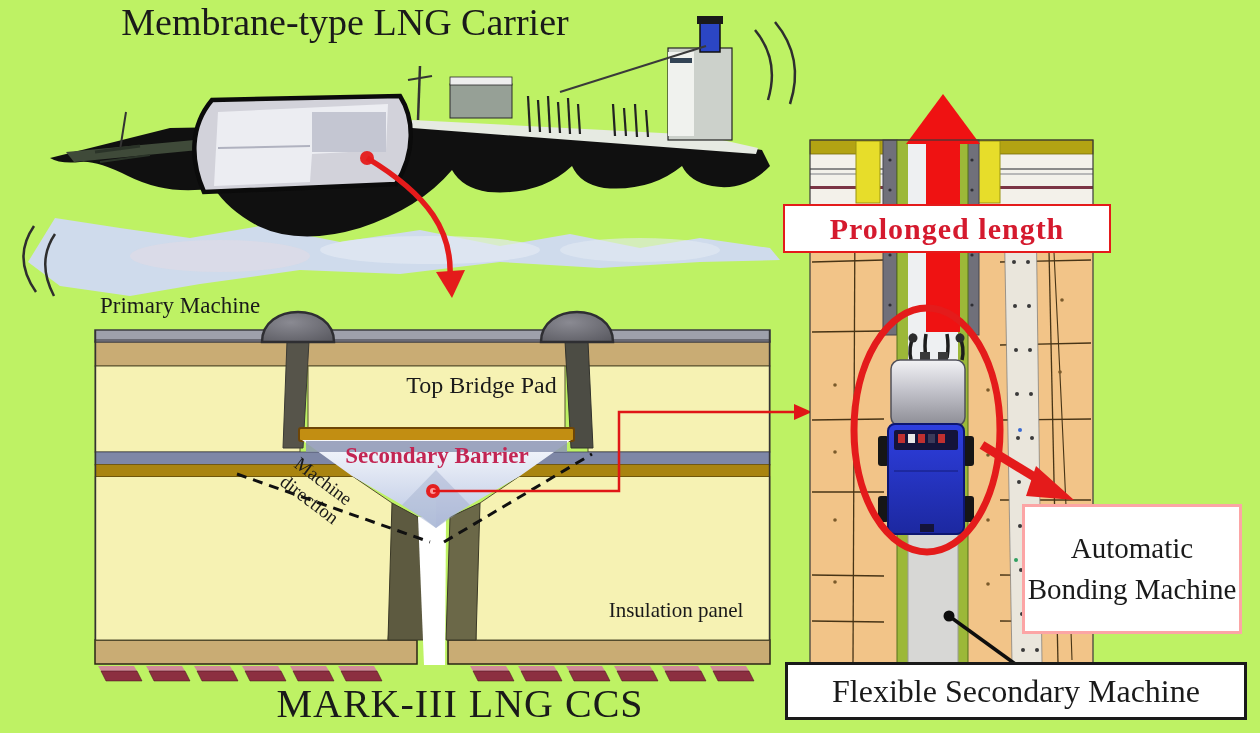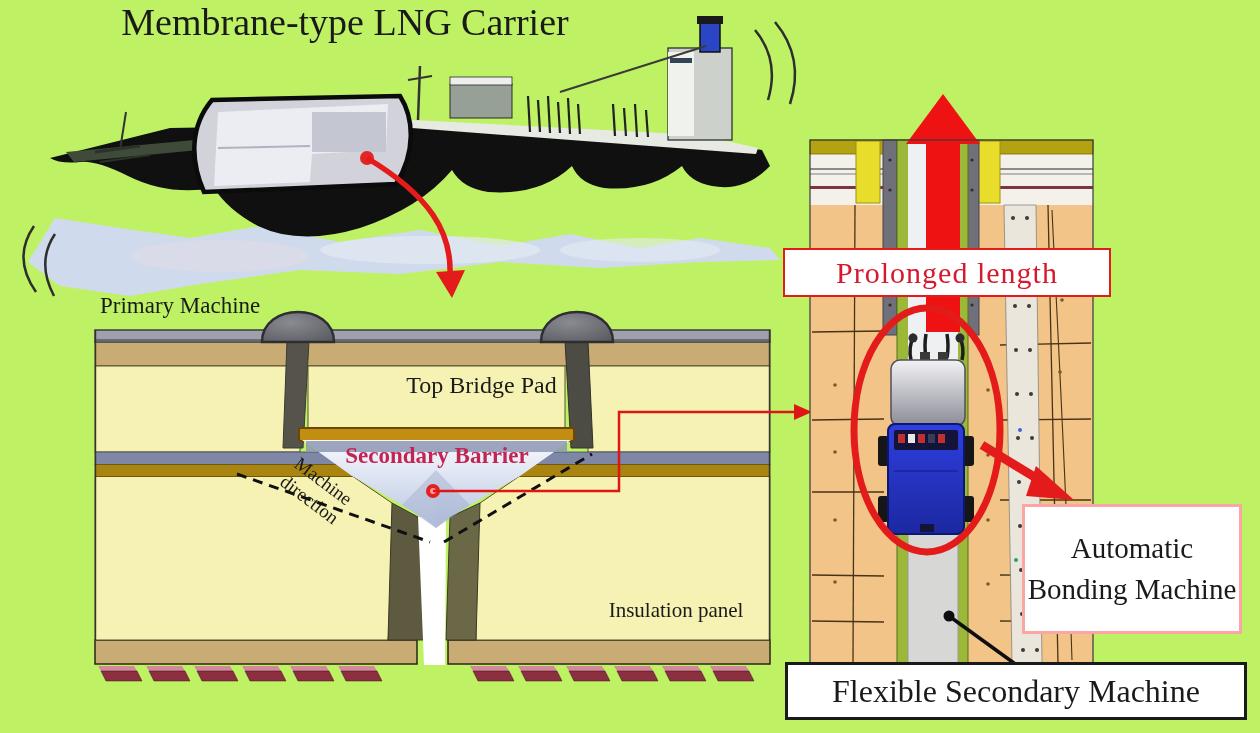--- a/index.html
+++ b/index.html
@@ -24,21 +24,21 @@
   #primary-barrier-label{left:100px;top:293px;font-size:23px;}
   #top-bridge-pad-label{left:308px;top:372px;width:257px;text-align:center;font-size:24px;padding-left:45px;}
   #secondary-barrier-label{left:302px;top:443px;width:270px;text-align:center;font-size:23px;
     font-weight:bold;color:var(--secondary-barrier-text);}
   #machine-direction-label{left:268px;top:468px;width:96px;text-align:center;font-size:19px;
     line-height:1.2;transform:rotate(37deg);transform-origin:50% 50%;}
   #insulation-panel-label{left:580px;top:598px;width:192px;text-align:center;font-size:21px;}
   #mark3-caption-label{left:200px;top:680px;width:520px;text-align:center;font-size:40px;letter-spacing:1px;}
   .callout{position:absolute;background:#ffffff;text-align:center;}
   #prolonged-box{left:783px;top:204px;width:324px;height:45px;border:2px solid var(--accent-red);
-    color:var(--prolonged-text);font-size:30px;font-weight:normal;line-height:45px;letter-spacing:1px;margin-top:44px;}
+    color:var(--prolonged-text);font-size:30px;font-weight:bold;line-height:45px;letter-spacing:1px;}
   #abm-box{left:1022px;top:504px;width:214px;height:124px;border:3px solid #fca5a5;
     font-size:29px;line-height:1.4;display:flex;align-items:center;justify-content:center;}
   #fsb-box{left:785px;top:662px;width:456px;height:52px;border:3px solid #1a1a1a;
     font-size:32px;line-height:52px;}
 </style>
 </head>
 <body>
 
 <div id="stage">
 
@@ -372,20 +372,21 @@
   </g>
 </svg>
 
 <div class="lbl" id="title-label">Membrane-type LNG Carrier</div>
 
 <div class="lbl" id="primary-barrier-label">Primary Machine</div>
 <div class="lbl" id="top-bridge-pad-label">Top Bridge Pad</div>
 <div class="lbl" id="secondary-barrier-label">Secondary Barrier</div>
 <div class="lbl" id="machine-direction-label">Machine direction</div>
 <div class="lbl" id="insulation-panel-label">Insulation panel</div>
+<div class="lbl" id="mark3-caption-label">MARK-III LNG CCS</div>
 
 <div class="callout" id="prolonged-box">Prolonged length</div>
 <div class="callout" id="abm-box">
   <span>Automatic Bonding Machine</span>
 </div>
 <div class="callout" id="fsb-box">Flexible Secondary Machine</div>
 
 </div>
 
 </body></html>

